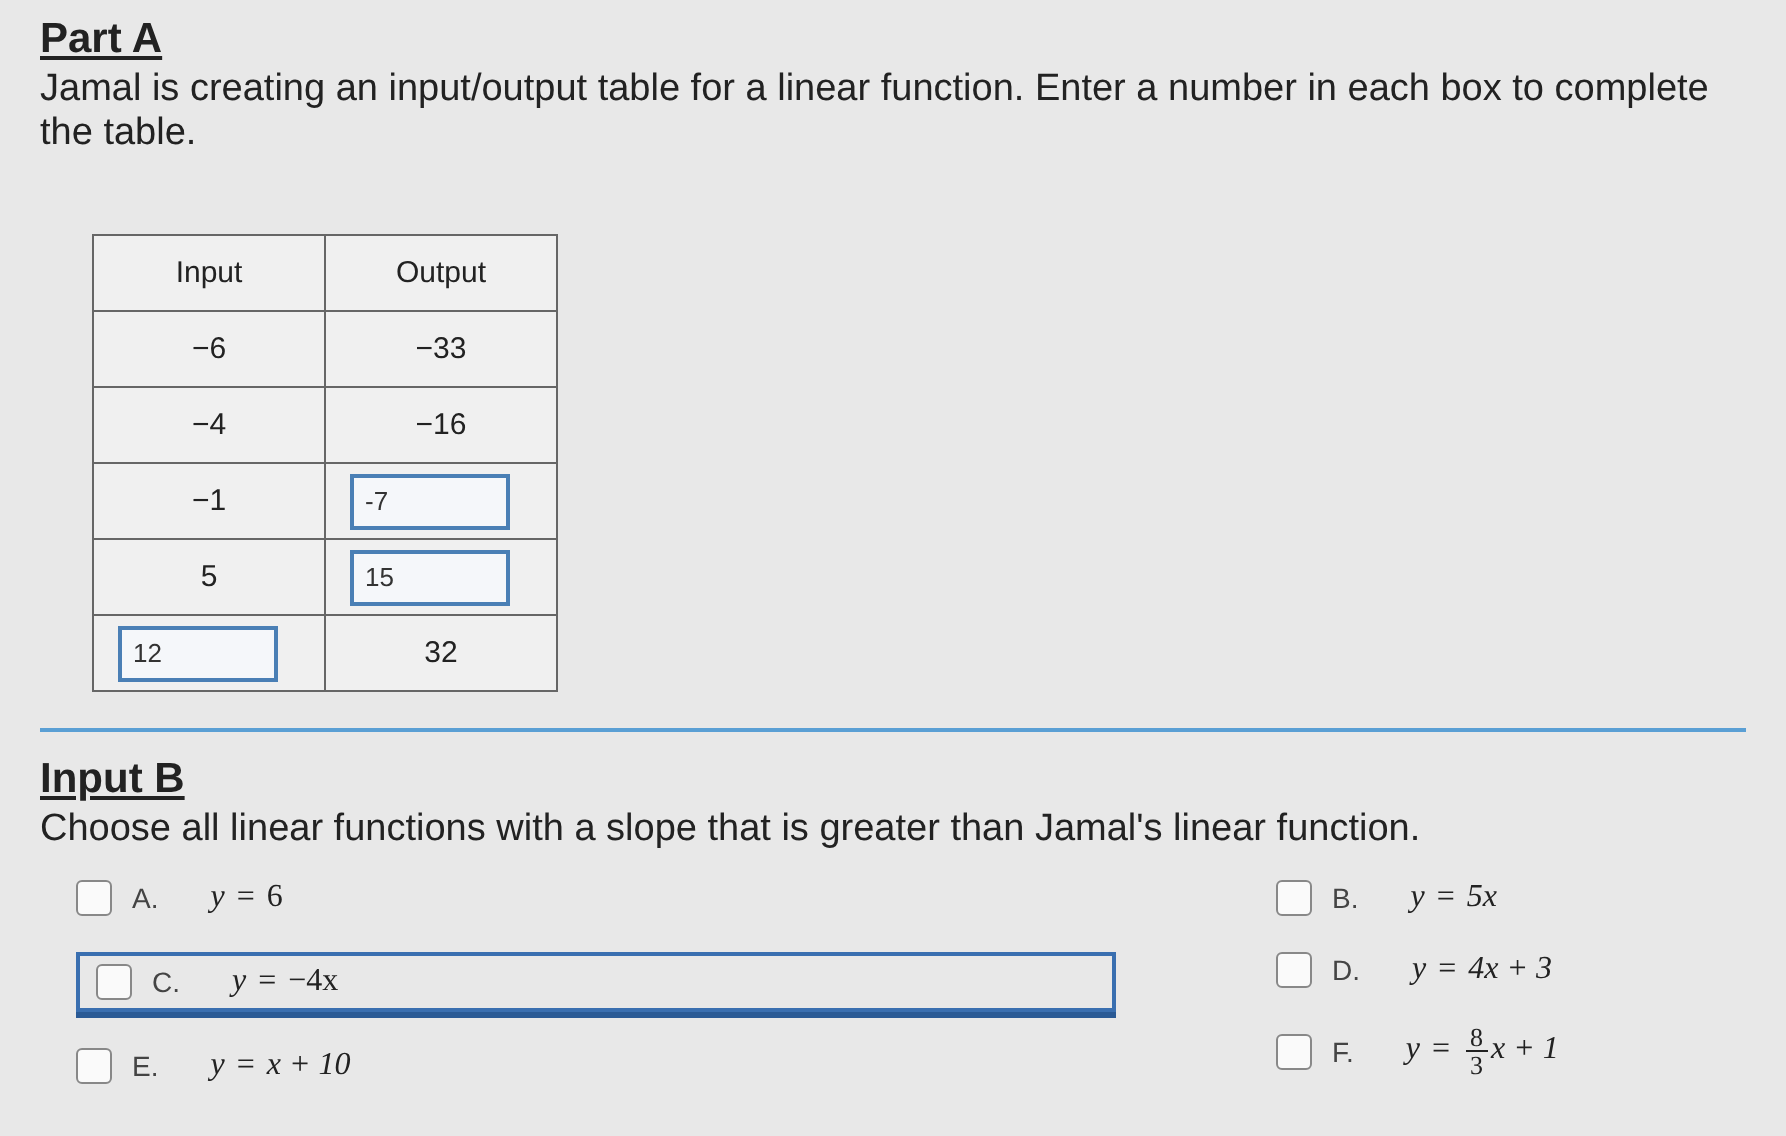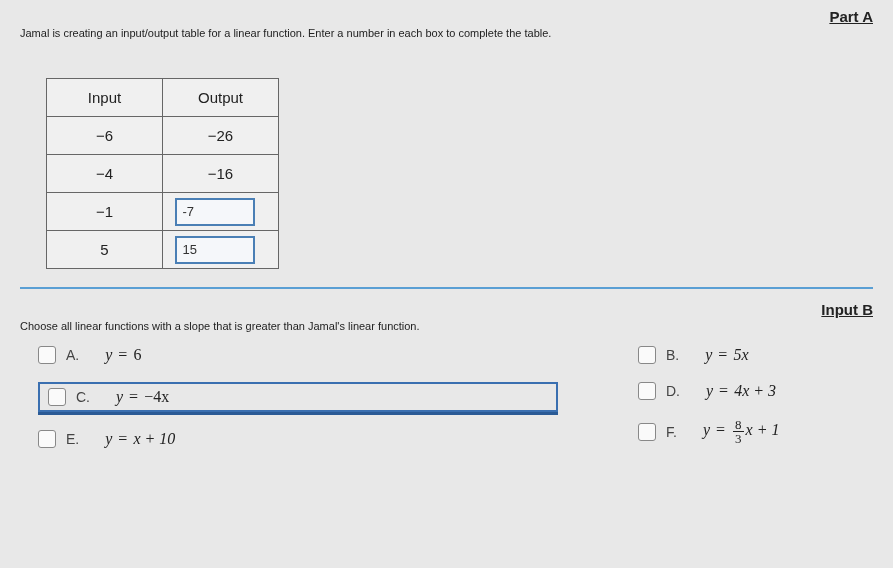--- a/index.html
+++ b/index.html
@@ -8,26 +8,25 @@
     height: 568px;
     background: #e8e8e8;
     font-family: "Segoe UI", Arial, sans-serif;
     color: #222;
     padding: 8px 20px;
     font-size: 15px;
   }
   .part-label {
     font-weight: 600;
     text-decoration: underline;
-    font-size: 15px;
+    font-size: 21px;
     margin-bottom: 2px;
-    text-align: right;
   }
   .part-prompt {
-    font-size: 11px;
+    font-size: 19px;
     margin-bottom: 12px;
   }
   .divider {
     border: none;
     border-top: 2px solid #5a9fd4;
     margin: 18px 0 12px 0;
   }
 
   
   .io-table {
@@ -122,38 +121,44 @@
 <div class="part-prompt">Jamal is creating an input/output table for a linear function. Enter a number in each box to complete the table.</div>
 
 <table class="io-table">
   <tbody>
       <tr>
     <th>Input</th>
     <th>Output</th>
   </tr>
   <tr>
     <td>−6</td>
-    <td>−26</td>
+    <td>−33</td>
   </tr>
   <tr>
     <td>−4</td>
     <td>−16</td>
   </tr>
   <tr>
     <td>−1</td>
     <td>
       <span class="answer-box">-7</span>
     </td>
   </tr>
   <tr>
     <td>5</td>
     <td>
       <span class="answer-box">15</span>
     </td>
   </tr>
+  <tr>
+    <td>
+      <span class="answer-box">12</span>
+    </td>
+    <td>32</td>
+  </tr>
 </tbody>
   </table>
 
 <hr class="divider">
 
 <div class="part-label">Input B</div>
 <div class="part-prompt">Choose all linear functions with a slope that is greater than Jamal's linear function.</div>
 
 <div class="options">
   <div class="col">

